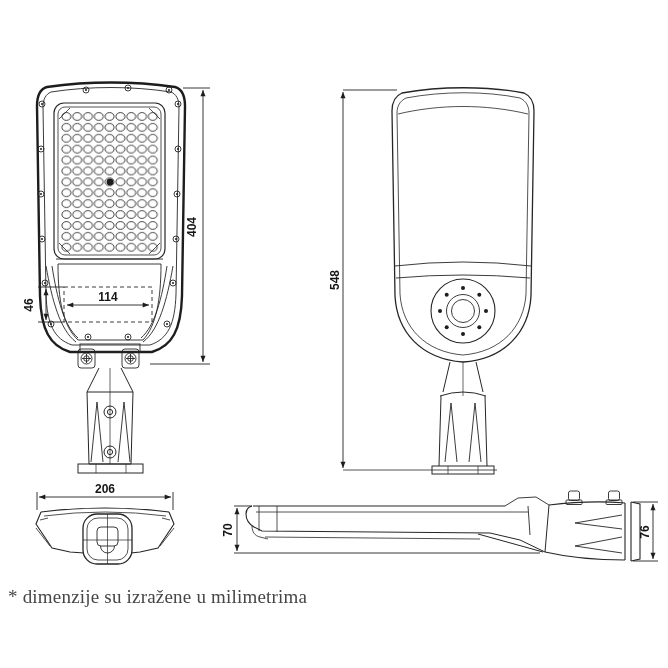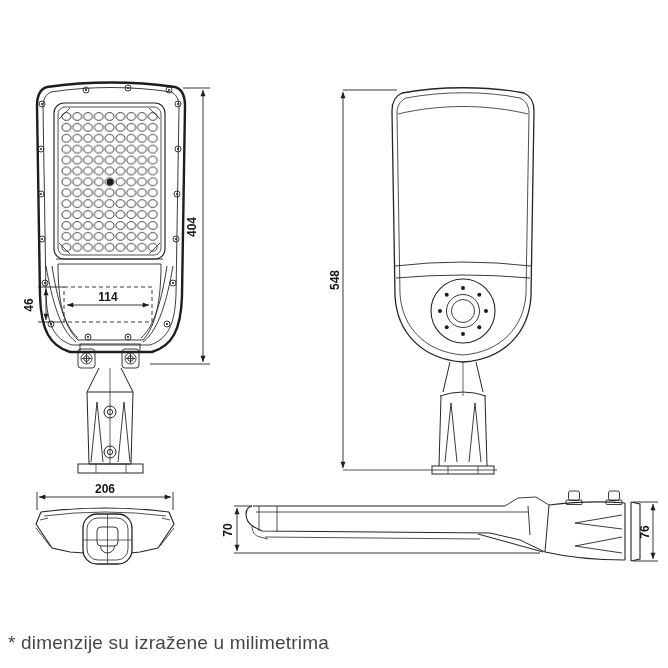--- a/index.html
+++ b/index.html
@@ -5,22 +5,22 @@
   html,body{margin:0;padding:0;background:#ffffff;}
   body{width:668px;height:668px;position:relative;overflow:hidden;
        font-family:"Liberation Sans",sans-serif;}
   .stage{position:absolute;left:0;top:0;width:668px;height:548px;}
   svg text.dim{
     font-family:"Liberation Sans",sans-serif;
     font-size:12px;font-weight:bold;fill:#151515;
   }
   .footnote{
     position:absolute;left:8px;top:586px;width:560px;
-    font-family:Liberation Sans, sans-serif;
-    font-size:19px;font-weight:400;color:#464646;letter-spacing:.2px;margin-top:46px;
+    font-family:Liberation Serif, serif;
+    font-size:19px;font-weight:400;color:#464646;letter-spacing:.2px;
   }
 </style>
 </head>
 <body>
 
 <div class="stage">
 <svg width="668" height="668" viewBox="0 0 668 668" xmlns="http://www.w3.org/2000/svg">
   <defs>
     <marker id="ah" viewBox="0 0 10 10" refX="9.5" refY="5" markerWidth="9" markerHeight="7" markerUnits="userSpaceOnUse" orient="auto-start-reverse">
       <path d="M0.5,1.4 L9.5,5 L0.5,8.6 Z" fill="#1d1d1d"></path>

